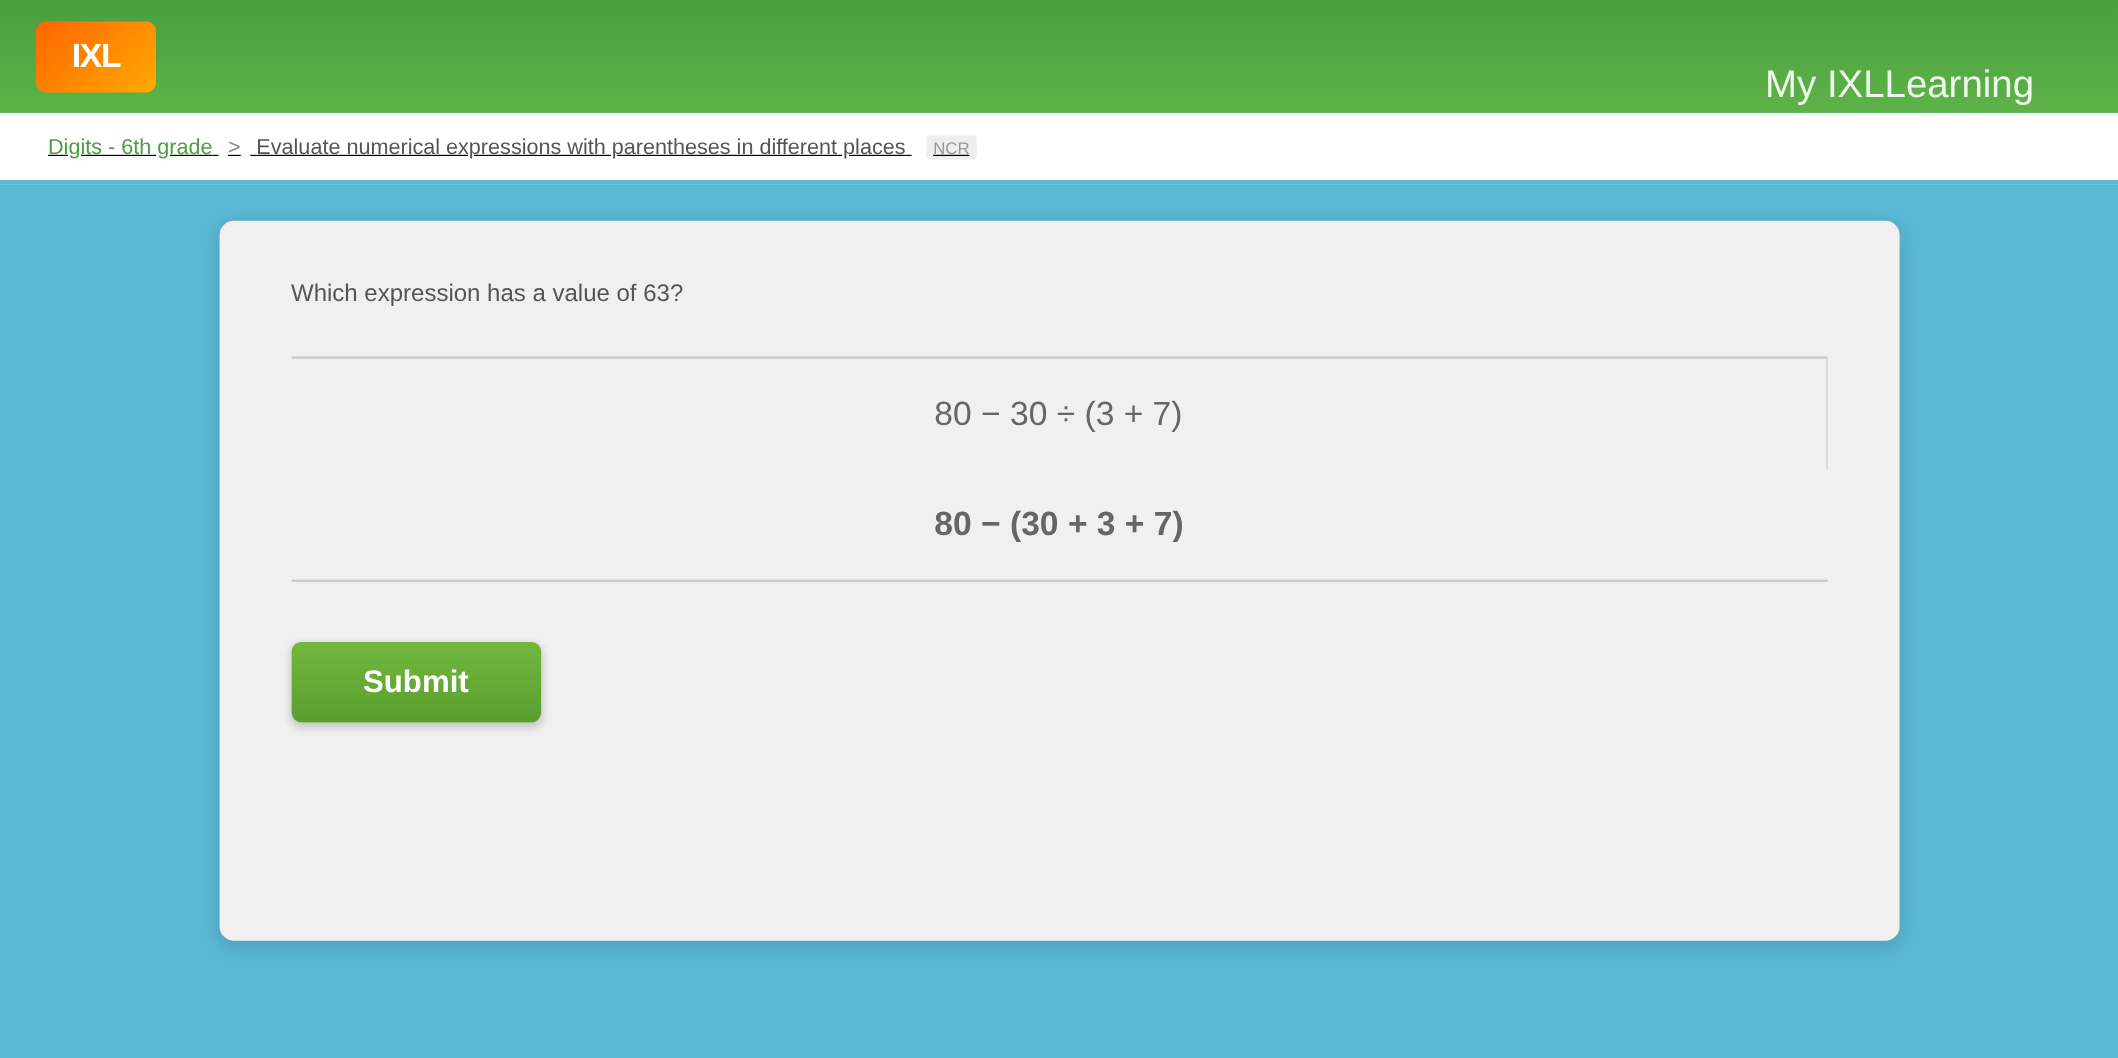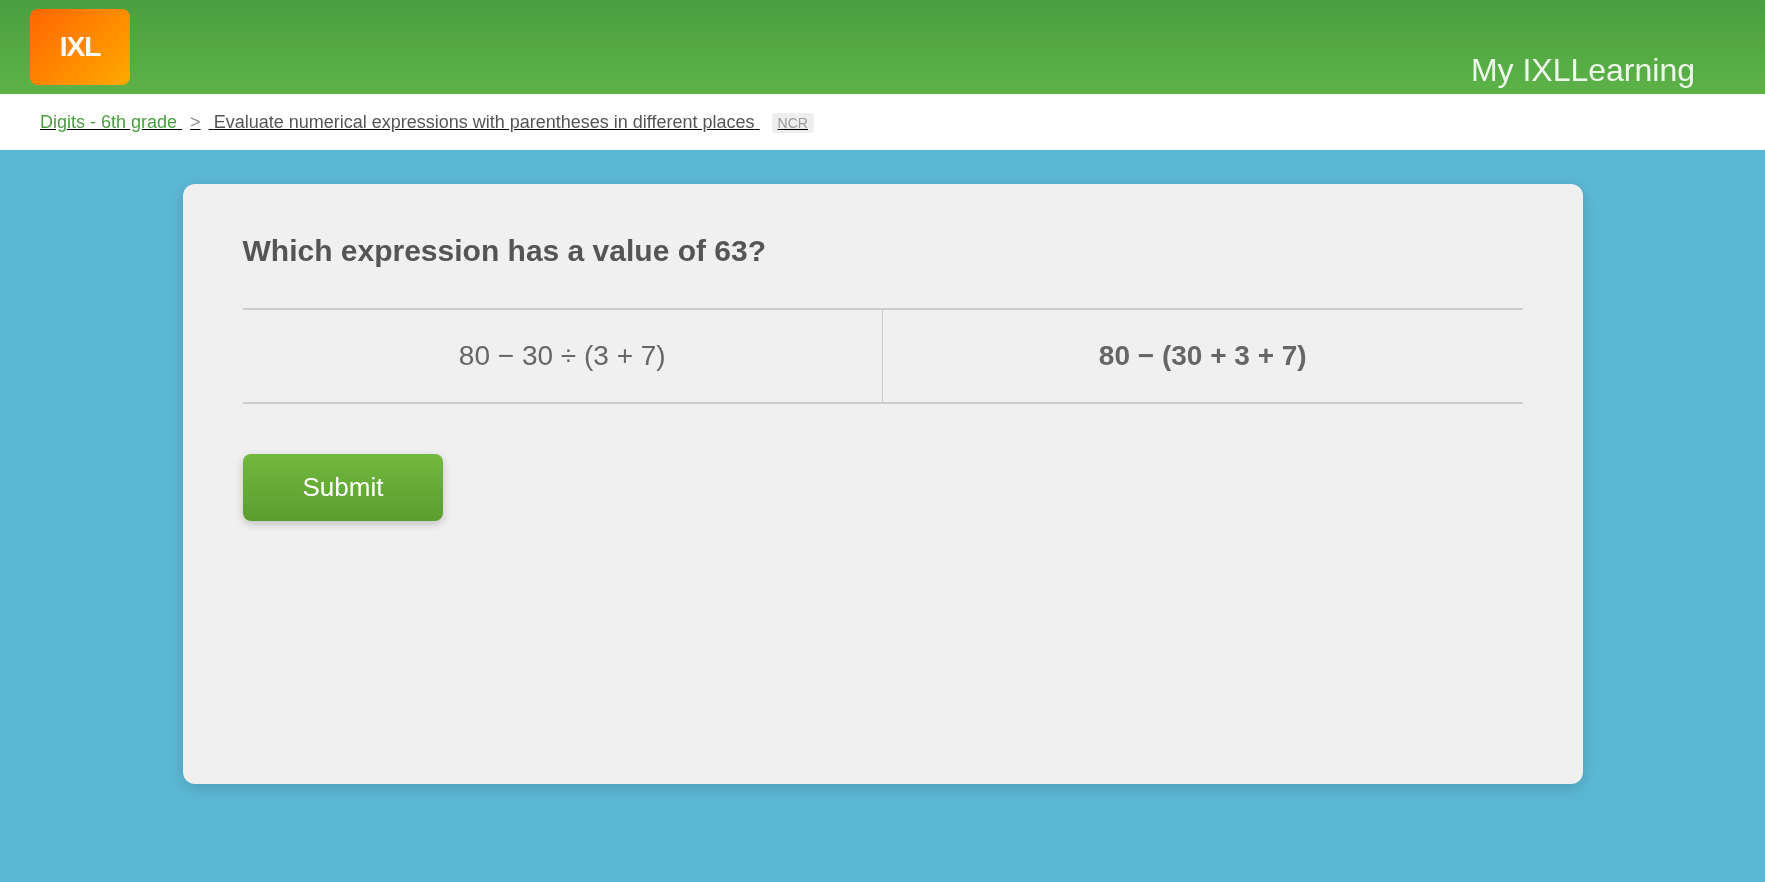--- a/index.html
+++ b/index.html
@@ -24,21 +24,21 @@
     }
 
     .logo-area {
       display: flex;
       align-items: center;
       margin-right: auto;
     }
 
     .logo-box {
       width: 100px;
-      height: 76px;
+      height: 59px;
       background: linear-gradient(135deg, #ff6600, #ffaa00);
       border-radius: 8px;
       display: flex;
       align-items: center;
       justify-content: center;
       font-size: 28px;
       font-weight: 900;
       color: white;
       letter-spacing: -1px;
       text-align: center;
@@ -114,33 +114,34 @@
     .question-card {
       background: #f0f0f0;
       border-radius: 12px;
       width: 1400px;
       min-height: 600px;
       padding: 50px 60px;
       box-shadow: 0 4px 16px rgba(0,0,0,0.15);
     }
 
     .question-text {
-      font-size: 30px;
+      font-size: 20px;
       color: #555;
       margin-bottom: 40px;
-      font-weight: 700;
+      font-weight: 400;
     }
 
     
     .choices-row {
       display: flex;
       gap: 0;
       border-top: 2px solid #ccc;
       border-bottom: 2px solid #ccc;
       margin-bottom: 50px;
+      flex-direction: column;
     }
 
     .choice-item {
       flex: 1;
       padding: 30px 40px;
       text-align: center;
       font-size: 28px;
       color: #666;
       cursor: pointer;
       border-right: 1px solid #ccc;
@@ -153,21 +154,21 @@
     }
 
     
     .submit-btn {
       background: linear-gradient(to bottom, #72b83e, #5a9e2e);
       color: white;
       border: none;
       border-radius: 8px;
       padding: 18px 60px;
       font-size: 26px;
-      font-weight: 400;
+      font-weight: 700;
       cursor: pointer;
       box-shadow: 0 3px 8px rgba(0,0,0,0.2);
       transition: filter 0.2s;
     }
   </style>
 </head>
 <body>
 
 <div class="header">
   <div class="logo-area">

